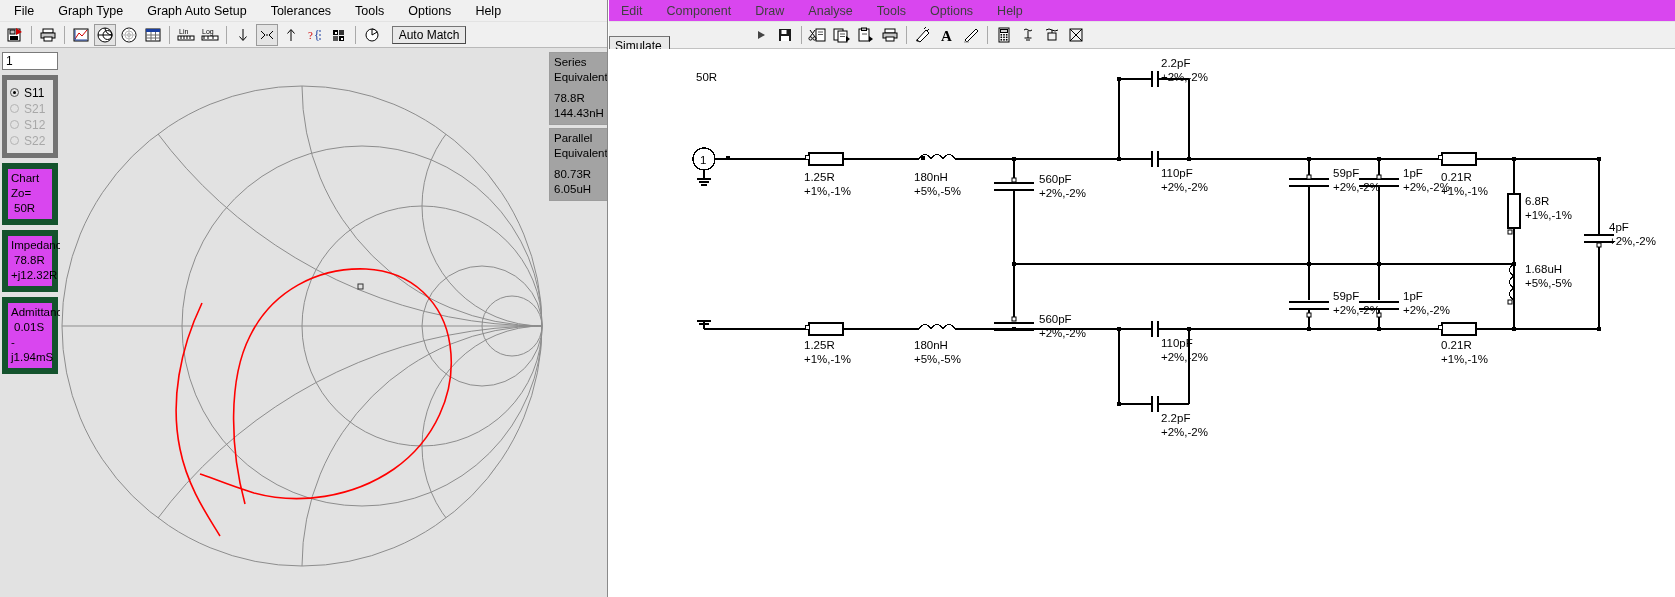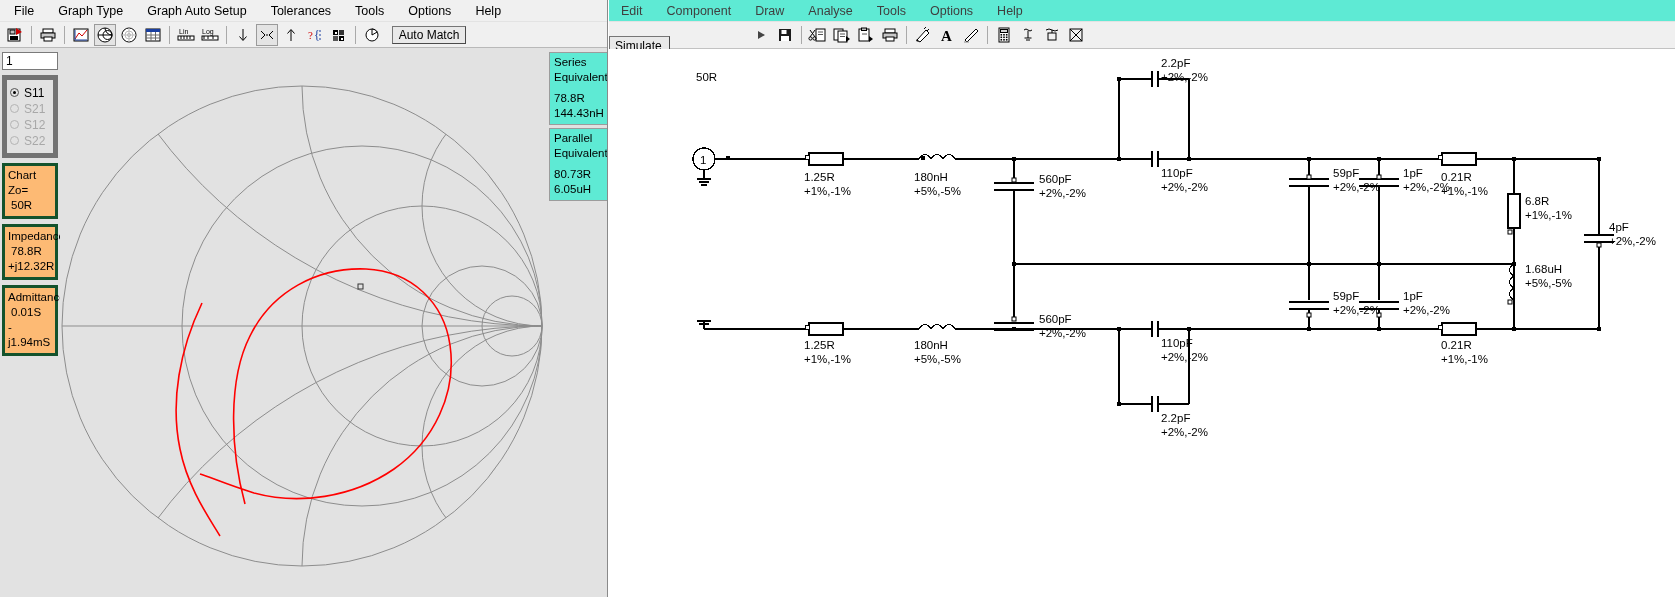--- a/index.html
+++ b/index.html
@@ -85,58 +85,58 @@
   }
   .radio-row.on .dot { border-color: #555; }
   .radio-row.on .dot::after {
     content: ''; position: absolute; left: 2px; top: 2px;
     width: 3px; height: 3px; border-radius: 50%; background: #000;
   }
   .radio-row.off { color: #a8a8a8; }
   .radio-row.off .dot { border-color: #b4b4b4; }
   .box {
     margin: 5px 2px 0 2px;
-    border: 3px solid #14532d;
-    background: #fdba74;
+    border: 6px solid #14532d;
+    background: #d946ef;
     padding: 2px 3px 3px 3px;
     font-size: 11.5px; line-height: 15px;
   }
   .box .hd { color: #000; }
   .box .v { padding-left: 3px; }
 
   
   #rinfo {
     position: absolute; left: 549px; top: 49px;
     width: 59px; height: 548px;
   }
   .rbox {
     margin: 3px 0 0 0;
     border: 1px solid #9c9c9c;
     border-right: none;
-    background: #5eead4;
+    background: #a3a3a3;
     padding: 2px 2px 3px 4px;
     font-size: 11.5px; line-height: 15px;
     white-space: nowrap; overflow: hidden;
   }
 
   
   #smith-wrap {
     position: absolute; left: 60px; top: 49px;
     width: 489px; height: 548px;
     background: #e2e2e2;
   }
 
   
   #right-app {
     position: absolute; left: 609px; top: 0;
     width: 1066px; height: 597px;
     background: #ffffff;
     overflow: hidden;
   }
-  #right-app .menubar { background: #5eead4; padding-left: 4px; }
+  #right-app .menubar { background: #d946ef; padding-left: 4px; }
   #right-app .menubar .mi { color: #3f3f3f; }
   #right-app .toolbar2 {
     height: 27px; background: #f0f0f0;
     display: flex; align-items: center;
     border-bottom: 1px solid #c2c2c2;
     position: relative;
   }
   .sim-btn {
     position: absolute; left: 0px; top: 14px;
     height: 20px; padding: 0 7px 0 5px;

